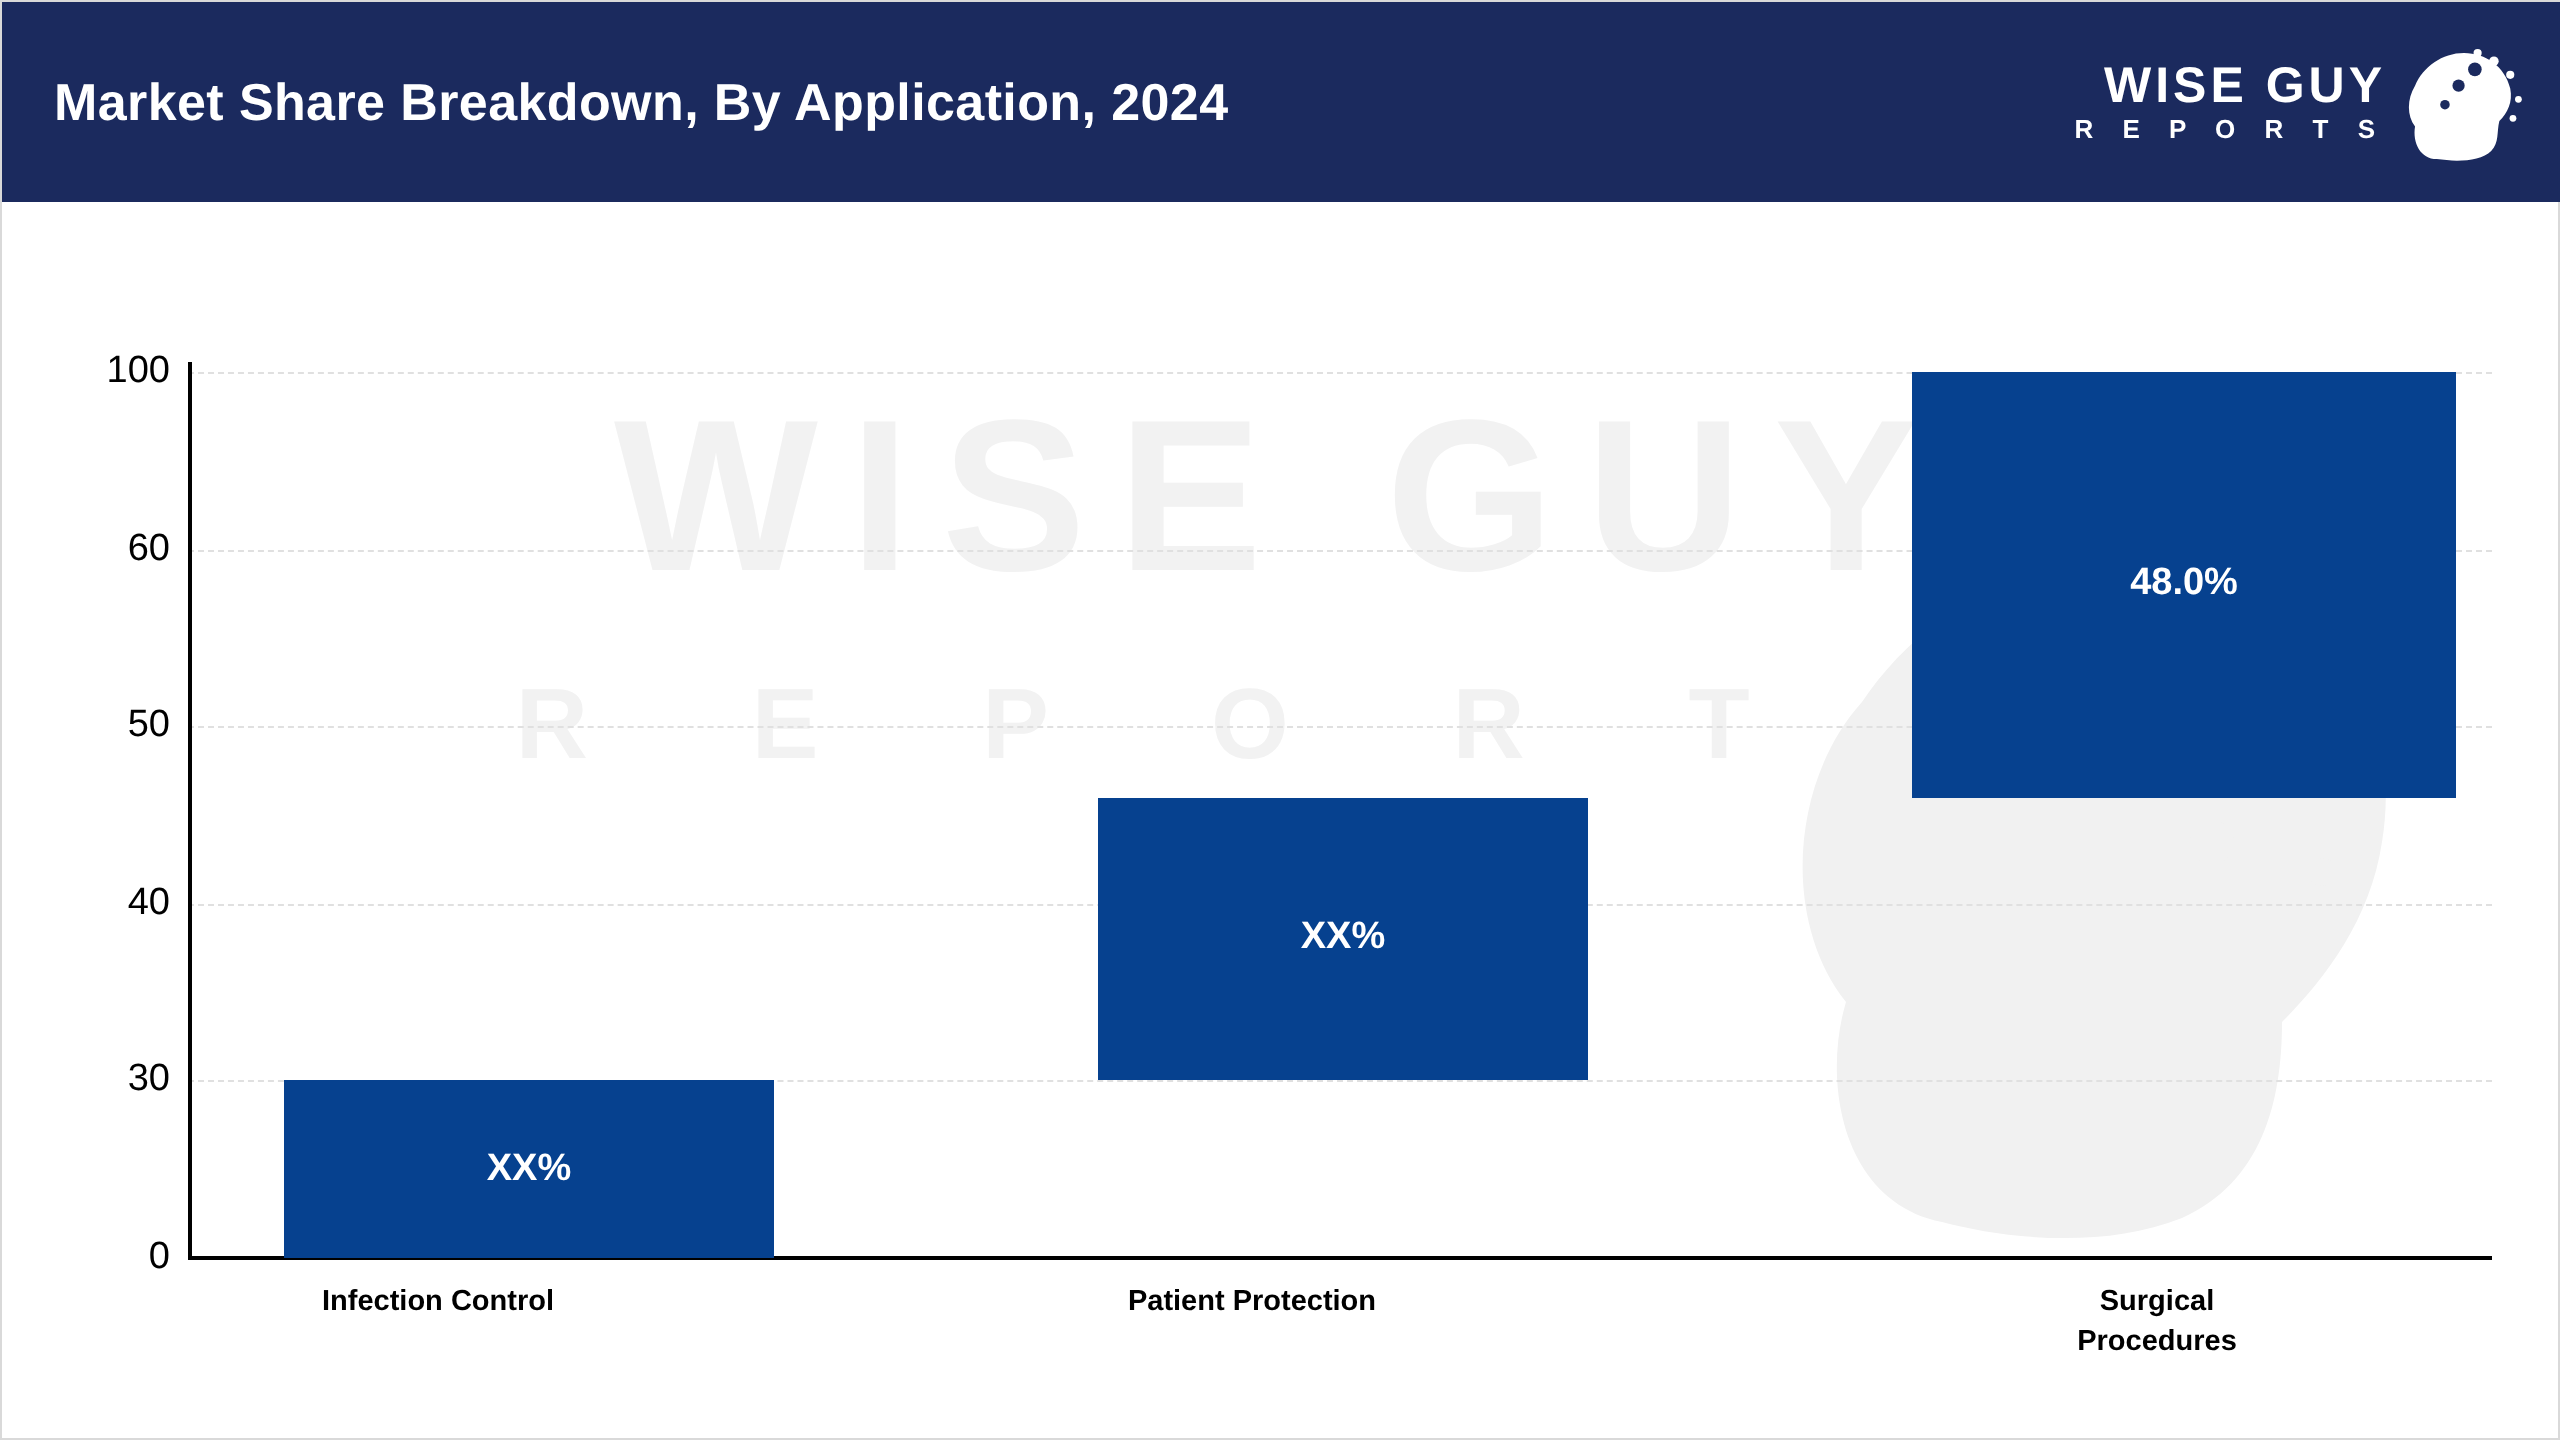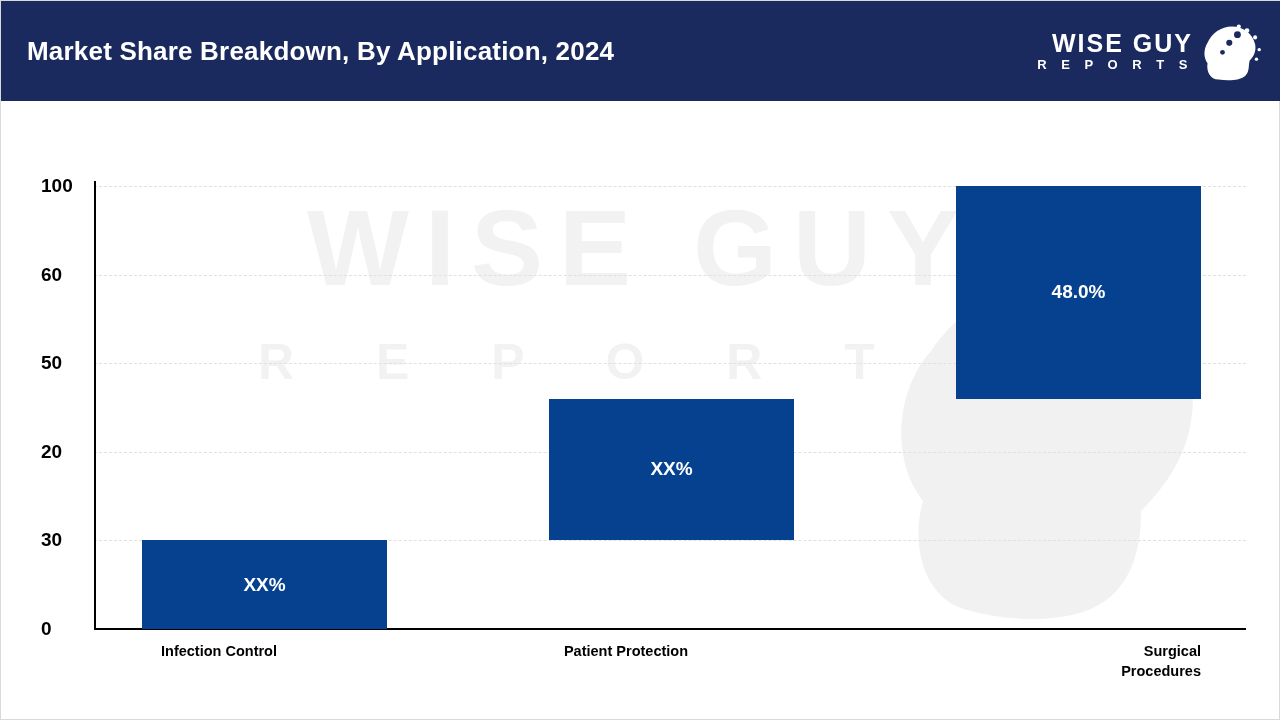--- a/index.html
+++ b/index.html
@@ -143,25 +143,24 @@
     left: 93px;
     top: 527px;
     width: 1152px;
     height: 2px;
     background: #000000;
   }
   .tick-label {
     position: absolute;
     right: 0;
     width: 44px;
-    text-align: left;
+    text-align: right;
     font-size: 19px;
     color: #000000;
     transform: translateY(-11px);
-    font-weight: bold;
   }
   .ytick-holder {
     position: absolute;
     left: 32px;
     top: 85px;
     width: 52px;
     height: 443px;
   }
 
   .bar {
@@ -243,37 +242,37 @@
       <div class="gridline" style="top:443px;"></div>
     </div>
 
     <div class="axis-y"></div>
     <div class="axis-x"></div>
 
     <div class="ytick-holder">
       <div class="tick-label" style="top:0px;">100</div>
       <div class="tick-label" style="top:88.6px;">60</div>
       <div class="tick-label" style="top:177.2px;">50</div>
-      <div class="tick-label" style="top:265.8px;">20</div>
+      <div class="tick-label" style="top:265.8px;">40</div>
       <div class="tick-label" style="top:354.4px;">30</div>
       <div class="tick-label" style="top:443px;">0</div>
     </div>
 
     <div class="plot">
       <div class="bar" style="left:48px;  width:245px; top:354.4px; height:88.6px;">
         <span class="bar-label">XX%</span>
       </div>
       <div class="bar" style="left:455px; width:245px; top:212.6px; height:141.8px;">
         <span class="bar-label">XX%</span>
       </div>
-      <div class="bar" style="left:862px; width:245px; top:0px; height:212.6px;text-align:center;">
+      <div class="bar" style="left:862px; width:272px; top:0px; height:212.6px;text-align:center;">
         <span class="bar-label">48.0%</span>
       </div>
     </div>
 
     <div class="cat-label" style="left:470px; top:540px; width:310px;">Patient Protection</div>
     <div class="cat-label" style="left:63px;  top:540px; width:310px;">Infection Control</div>
-    <div class="cat-label" style="left:955px; top:540px; width:245px; line-height:20px;text-align:right;">
+    <div class="cat-label" style="left:955px; top:540px; width:245px; line-height:20px;">
       <span>Surgical<br>Procedures</span>
     </div>
 
   </div>
 </div>
 
 </body></html>

